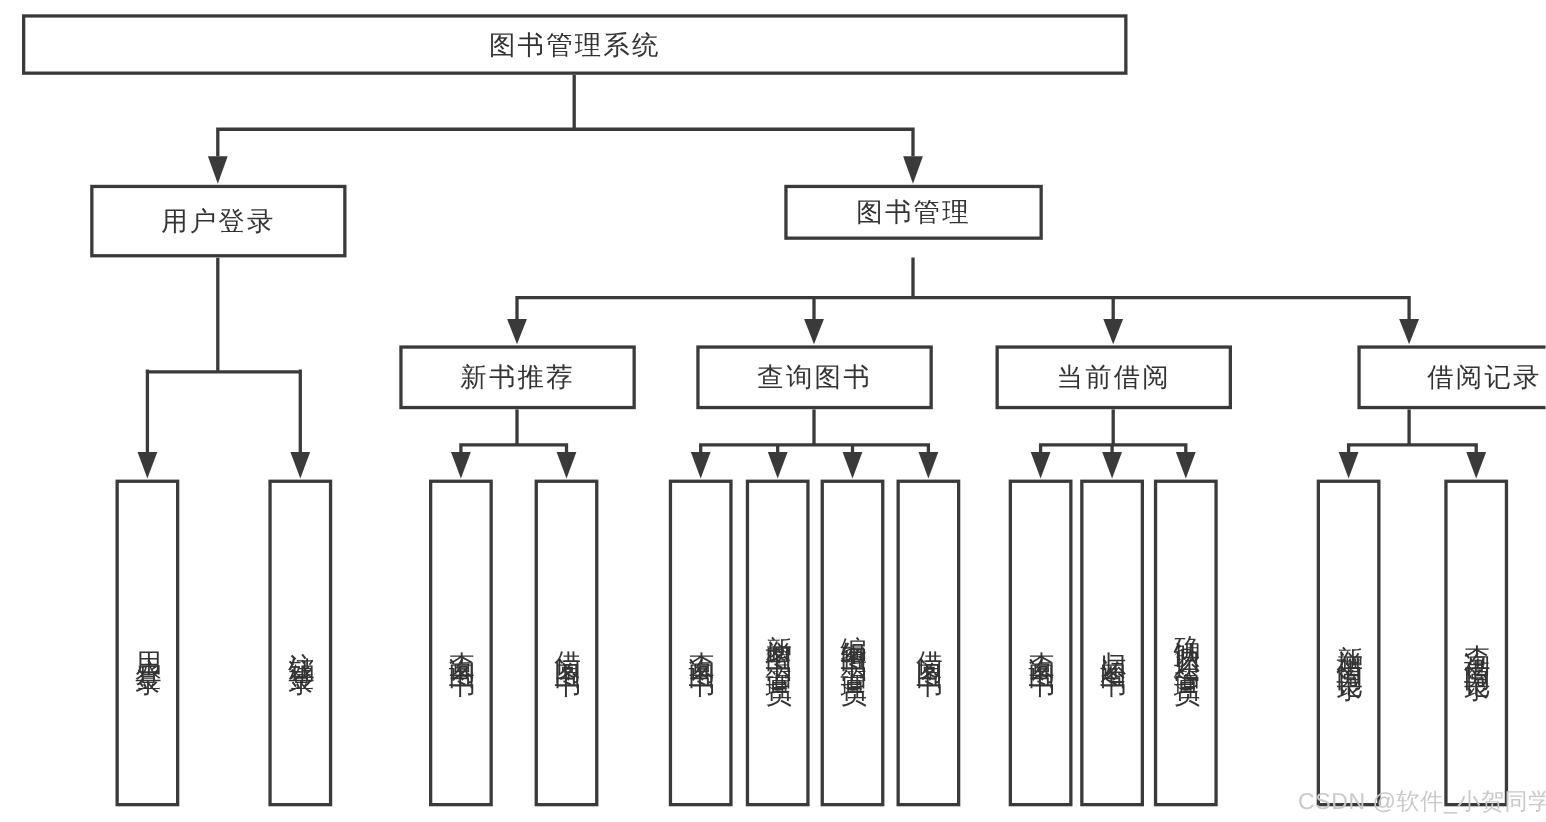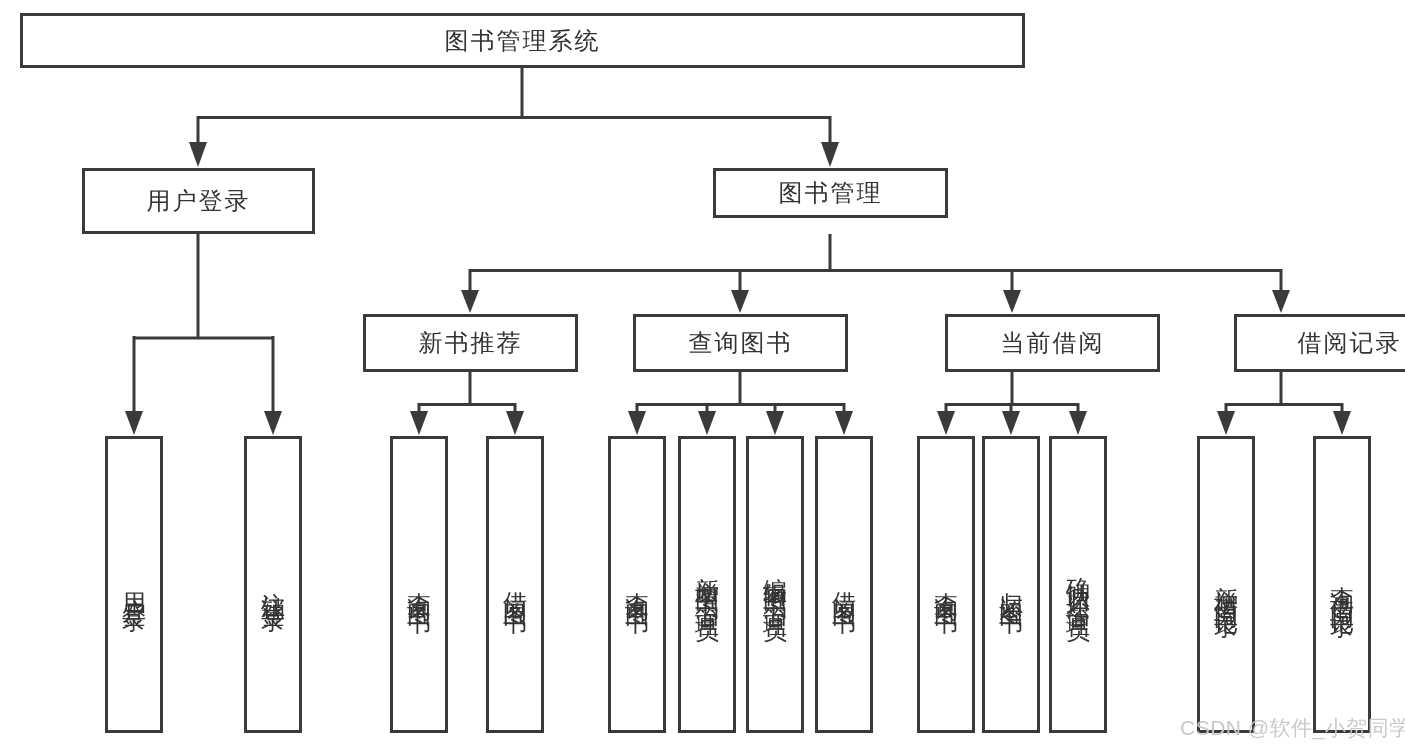--- a/index.html
+++ b/index.html
@@ -38,21 +38,21 @@
     letter-spacing: 2px;
     z-index: 2;
     white-space: nowrap;
   }
   .node.root  { left: 20px;  top: 13px;  width: 1005px; height: 55px; }
   .node.l2a   { left: 82px;  top: 168px; width: 233px;  height: 66px; }
   .node.l2b   { left: 713px; top: 168px; width: 235px;  height: 50px; }
   .node.l3    { top: 314px;  width: 215px; height: 58px; justify-content: center; }
   .node.l3a   { left: 363px; }
   .node.l3b   { left: 633px; }
-  .node.l3c   { left: 905px; margin-left: 40px; }
+  .node.l3c   { left: 905px; }
   .node.l3d   { left: 1234px; padding-left: 16px; }
   .node.leaf  { top: 436px; width: 58px; height: 297px; }
   .leaf .vtext {
     writing-mode: vertical-rl;
     text-orientation: mixed;
     font-size: 24px;
     letter-spacing: 6px;
     line-height: 1;
     color: var(--text);
   }

